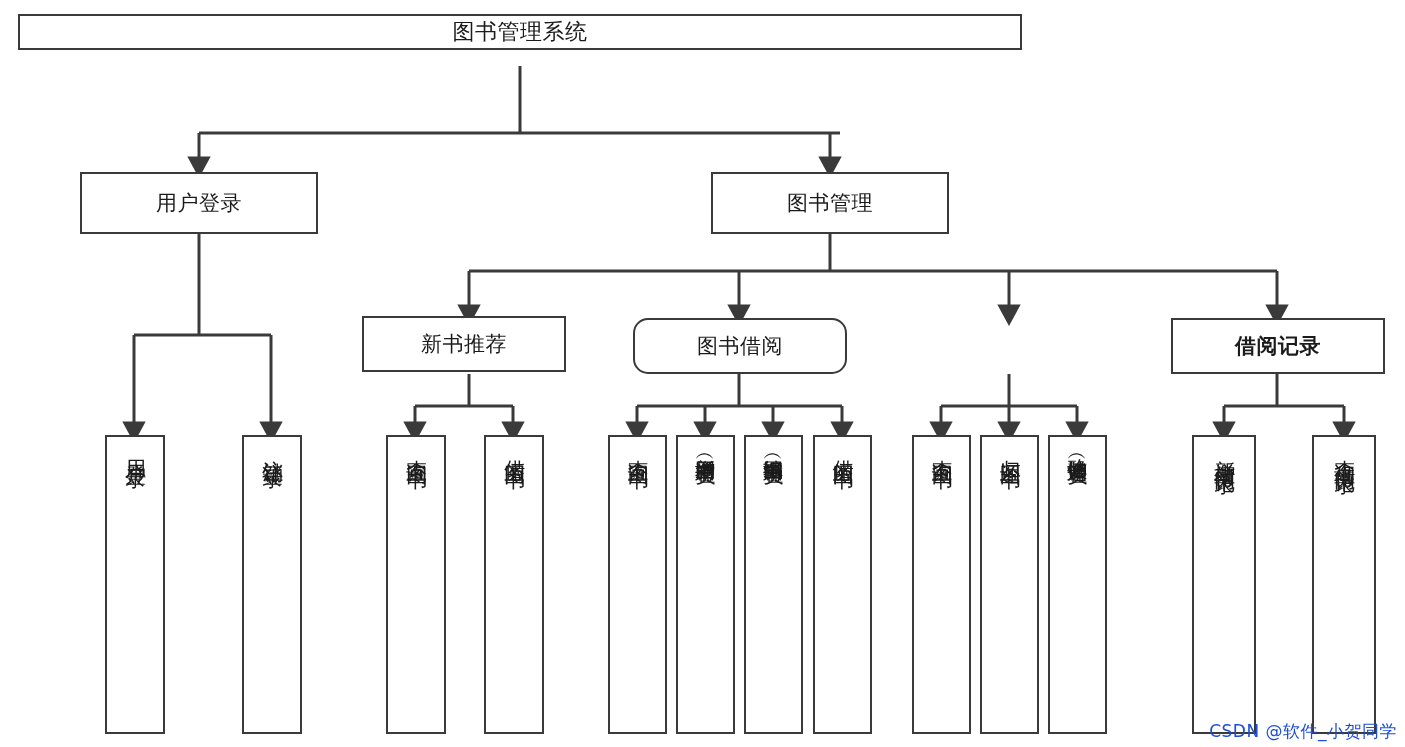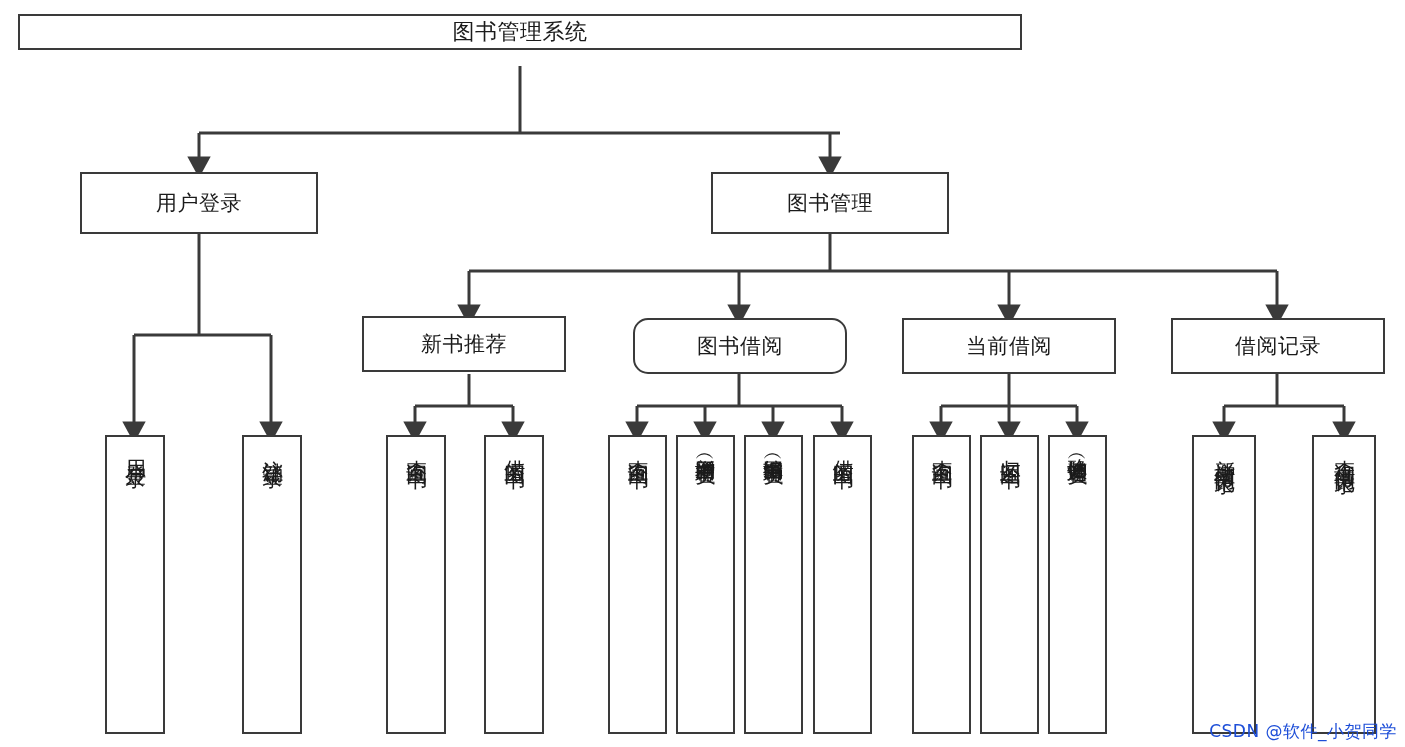--- a/index.html
+++ b/index.html
@@ -147,24 +147,21 @@
   <div class="node horiz" style="left:711px; top:172px; width:238px; height:62px;">
     <span class="node-label">图书管理</span>
   </div>
 
   <div class="node horiz" style="left:362px; top:316px; width:204px; height:56px;">
     <span class="node-label">新书推荐</span>
   </div>
   <div class="node horiz" style="left:633px; top:318px; width:214px; height:56px;border-radius:15px;">
     <span class="node-label">图书借阅</span>
   </div>
-  <div class="node horiz" style="left:902px; top:318px; width:214px; height:56px;">
-    <span class="node-label">当前借阅</span>
-  </div>
-  <div class="node horiz" style="left:1171px; top:318px; width:214px; height:56px;">
+  <div class="node horiz" style="left:1171px; top:318px; width:214px; height:56px;font-weight:bold;">
     <span class="node-label">借阅记录</span>
   </div>
 
   <div class="node vert" style="left:105px; top:435px; width:60px; height:299px;">
     <span class="node-label">用户登录</span>
   </div>
   <div class="node vert" style="left:242px; top:435px; width:60px; height:299px;">
     <span class="node-label">注销登录</span>
   </div>
 

